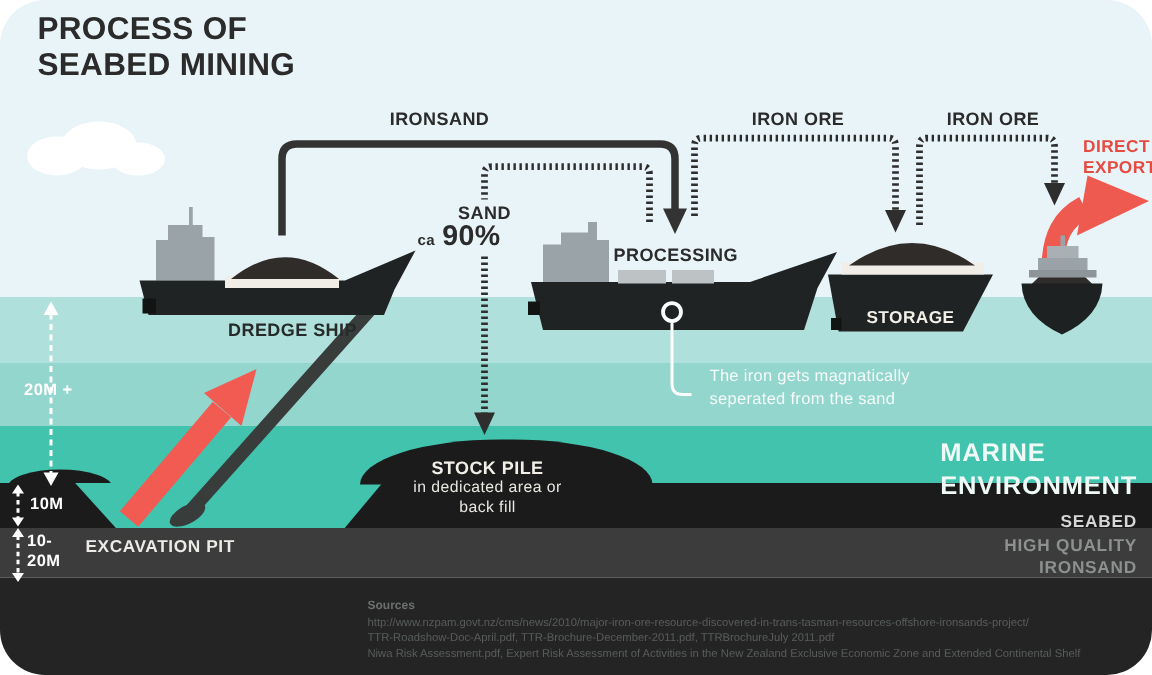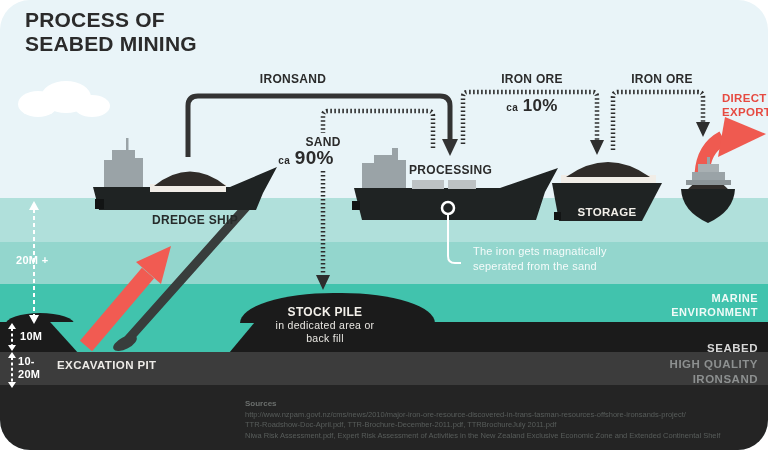--- a/index.html
+++ b/index.html
@@ -37,21 +37,21 @@
   .l-processing{left:409px;top:163px;font-size:12px;}
   .l-storage{left:577px;top:194px;width:60px;text-align:center;font-size:11.5px;color:#f2efe9;margin-top:12px;}
   .l-annotation{left:473px;top:244px;font-size:11px;font-weight:normal;color:rgba(255,255,255,.9);line-height:1.35;letter-spacing:.2px;}
   .l-stockpile{left:250px;top:305px;width:150px;text-align:center;color:#f2efe9;}
   .sp-title{font-size:12px;font-weight:bold;}
   .sp-body{font-size:10.5px;font-weight:normal;line-height:1.25;color:#e9e7e2;}
   .l-excavation{left:57px;top:359px;font-size:11.5px;color:#edebe7;letter-spacing:.4px;}
   .l-20m{left:16px;top:254px;width:44px;font-size:11px;color:#ffffff;}
   .l-10m{left:20px;top:330px;font-size:11px;color:#ffffff;}
   .l-1020m{left:18px;top:355px;font-size:11px;color:#ffffff;line-height:1.15;}
-  .l-marine{right:10px;top:291px;font-size:11px;color:#effaf7;text-align:right;line-height:1.3;letter-spacing:.5px;}
+  .l-marine{right:10px;top:291px;font-size:17px;color:#effaf7;text-align:left;line-height:1.3;letter-spacing:.5px;}
   .l-seabedlbl{right:10px;top:342px;font-size:11.5px;color:#d6d6d6;letter-spacing:.5px;}
   .l-hq{right:10px;top:357px;font-size:11.5px;color:#8d9090;text-align:right;line-height:1.3;letter-spacing:.5px;}
   .sources{position:absolute;left:245px;top:398px;color:#585d5b;font-size:7.5px;line-height:1.45;font-weight:normal;white-space:nowrap;}
   .sources .src-head{font-weight:bold;font-size:8px;color:#6b6f6d;}
 </style>
 </head>
 <body>
 
 <div class="stage">
 
@@ -163,24 +163,20 @@
 
   <div class="lbl l-ironsand">IRONSAND</div>
 
   <div class="lbl l-sand">SAND</div>
   <div class="lbl l-sandpct">
     <span class="ca-small">ca</span>
     <span class="pct-big">90%</span>
   </div>
 
   <div class="lbl l-ironore1">IRON ORE</div>
-  <div class="lbl l-ca10">
-    <span class="ca-small">ca</span>
-    <span class="pct-mid">10%</span>
-  </div>
 
   <div class="lbl l-ironore2">IRON ORE</div>
 
   <div class="lbl l-export">
     <div>DIRECT</div>
     <div>EXPORT</div>
   </div>
 
   <div class="lbl l-dredge">DREDGE SHIP</div>
   <div class="lbl l-processing">PROCESSING</div>

